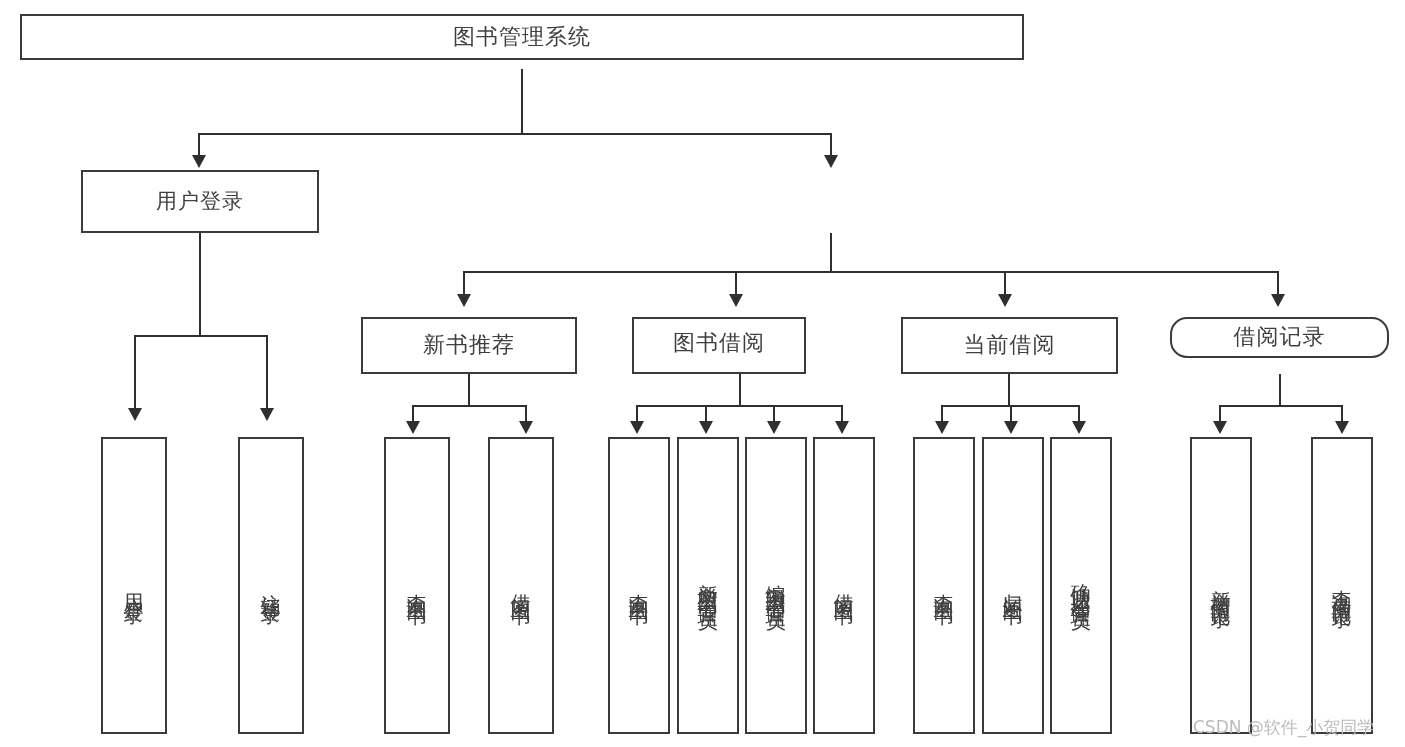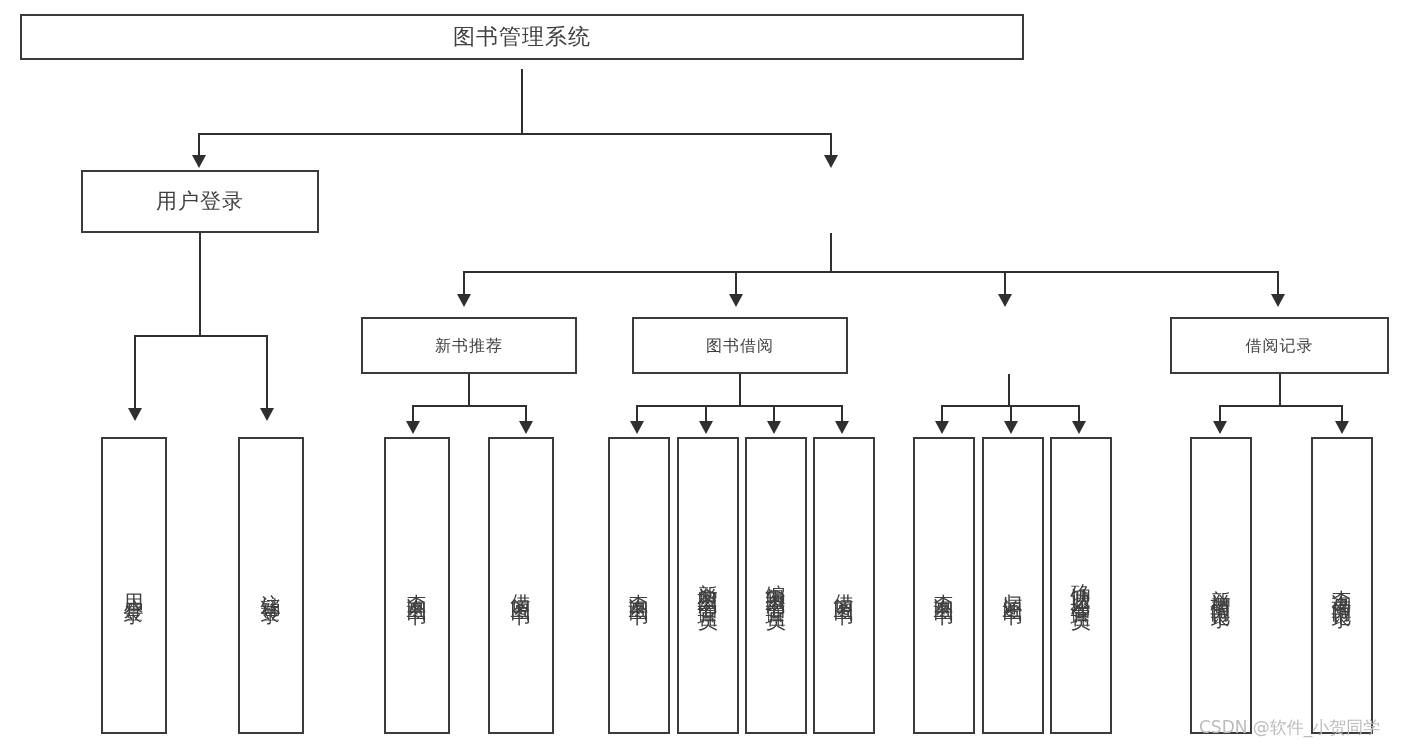--- a/index.html
+++ b/index.html
@@ -28,21 +28,21 @@
     display: flex;
     align-items: center;
     justify-content: center;
     color: #3f3f3f;
     font-size: 21px;
     letter-spacing: 1px;
     line-height: 1.2;
   }
   .node.root     { font-size: 22px; }
   .node.level2   { font-size: 21px; }
-  .node.level3   { font-size: 16px; }
+  .node.level3   { font-size: 22px; }
 
   
   .node.leaf {
     writing-mode: vertical-rl;
     text-orientation: upright;
     align-items: center;
     justify-content: center;
     font-size: 20px;
     letter-spacing: 4px;
     padding: 4px 0;
@@ -111,24 +111,27 @@
   <div class="conn v" style="left:735px; top:271px; width:2px; height:25px;"></div>
   <div class="arrow" style="left:729px; top:294px;"></div>
   <div class="conn v" style="left:1004px; top:271px; width:2px; height:25px;"></div>
   <div class="arrow" style="left:998px; top:294px;"></div>
   <div class="conn v" style="left:1277px; top:271px; width:2px; height:25px;"></div>
   <div class="arrow" style="left:1271px; top:294px;"></div>
 
   <div class="node level3" style="left:361px; top:317px; width:216px; height:57px;">
     <span>新书推荐</span>
   </div>
-  <div class="node level3" style="left:632px; top:317px; width:216px; height:57px;">
+  <div class="node level3" style="left:632px; top:317px; width:174px; height:57px;font-family:Liberation Mono, monospace;">
     <span>图书借阅</span>
   </div>
-  <div class="node level3" style="left:1170px; top:317px; width:219px; height:57px;">
+  <div class="node level3" style="left:901px; top:317px; width:217px; height:57px;">
+    <span>当前借阅</span>
+  </div>
+  <div class="node level3" style="left:1170px; top:317px; width:219px; height:41px;border-radius:17px;">
     <span>借阅记录</span>
   </div>
 
   <div class="conn v" style="left:468px; top:374px; width:2px; height:32px;"></div>
   <div class="conn h" style="left:412px; top:405px; width:115px; height:2px;"></div>
   <div class="conn v" style="left:412px; top:405px; width:2px; height:18px;"></div>
   <div class="arrow" style="left:406px; top:421px;"></div>
   <div class="conn v" style="left:525px; top:405px; width:2px; height:18px;"></div>
   <div class="arrow" style="left:519px; top:421px;"></div>
 
@@ -196,17 +199,17 @@
     <span>确认归还（管理员）</span>
   </div>
 
   <div class="node leaf" style="left:1190px; top:437px; width:62px; height:297px;">
     <span>新增借阅记录</span>
   </div>
   <div class="node leaf" style="left:1311px; top:437px; width:62px; height:297px;">
     <span>查询借阅记录</span>
   </div>
 
-  <div class="watermark" style="left:1193px; top:716px;padding-left:6px;">
+  <div class="watermark" style="left:1193px; top:716px;">
     <span>CSDN @软件_小贺同学</span>
   </div>
 
 </div>
 
 </body></html>

